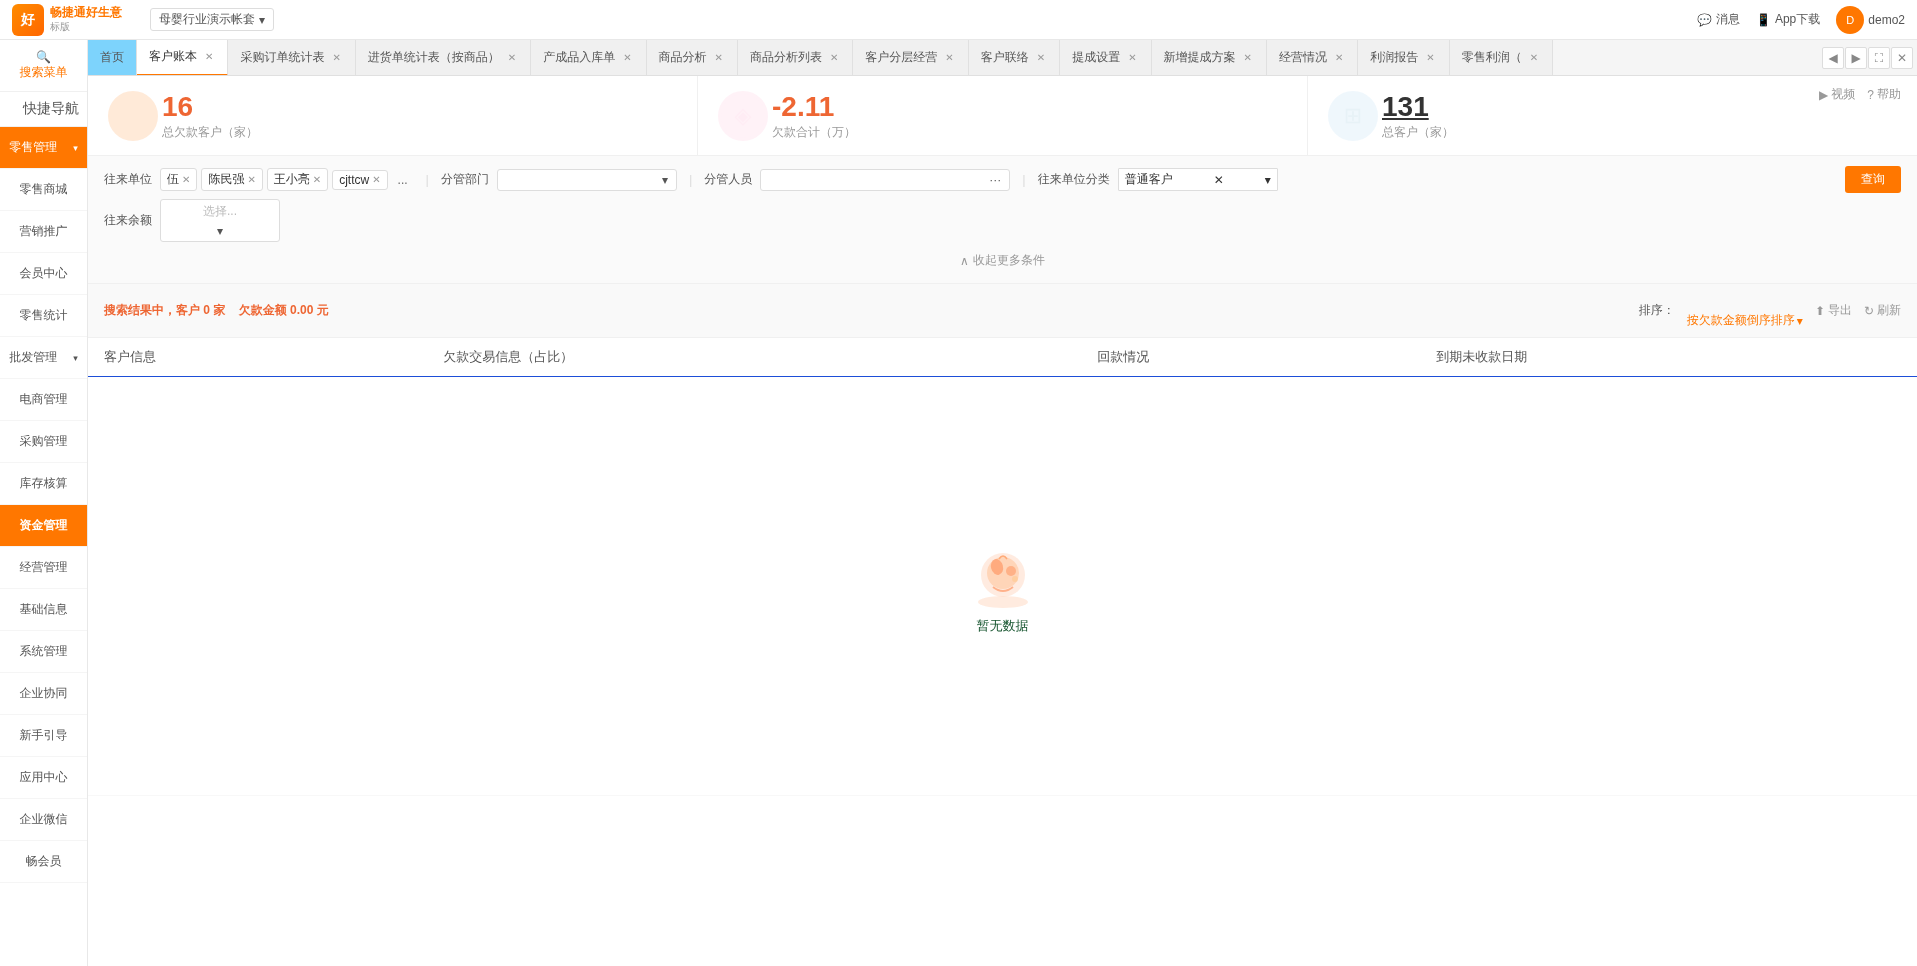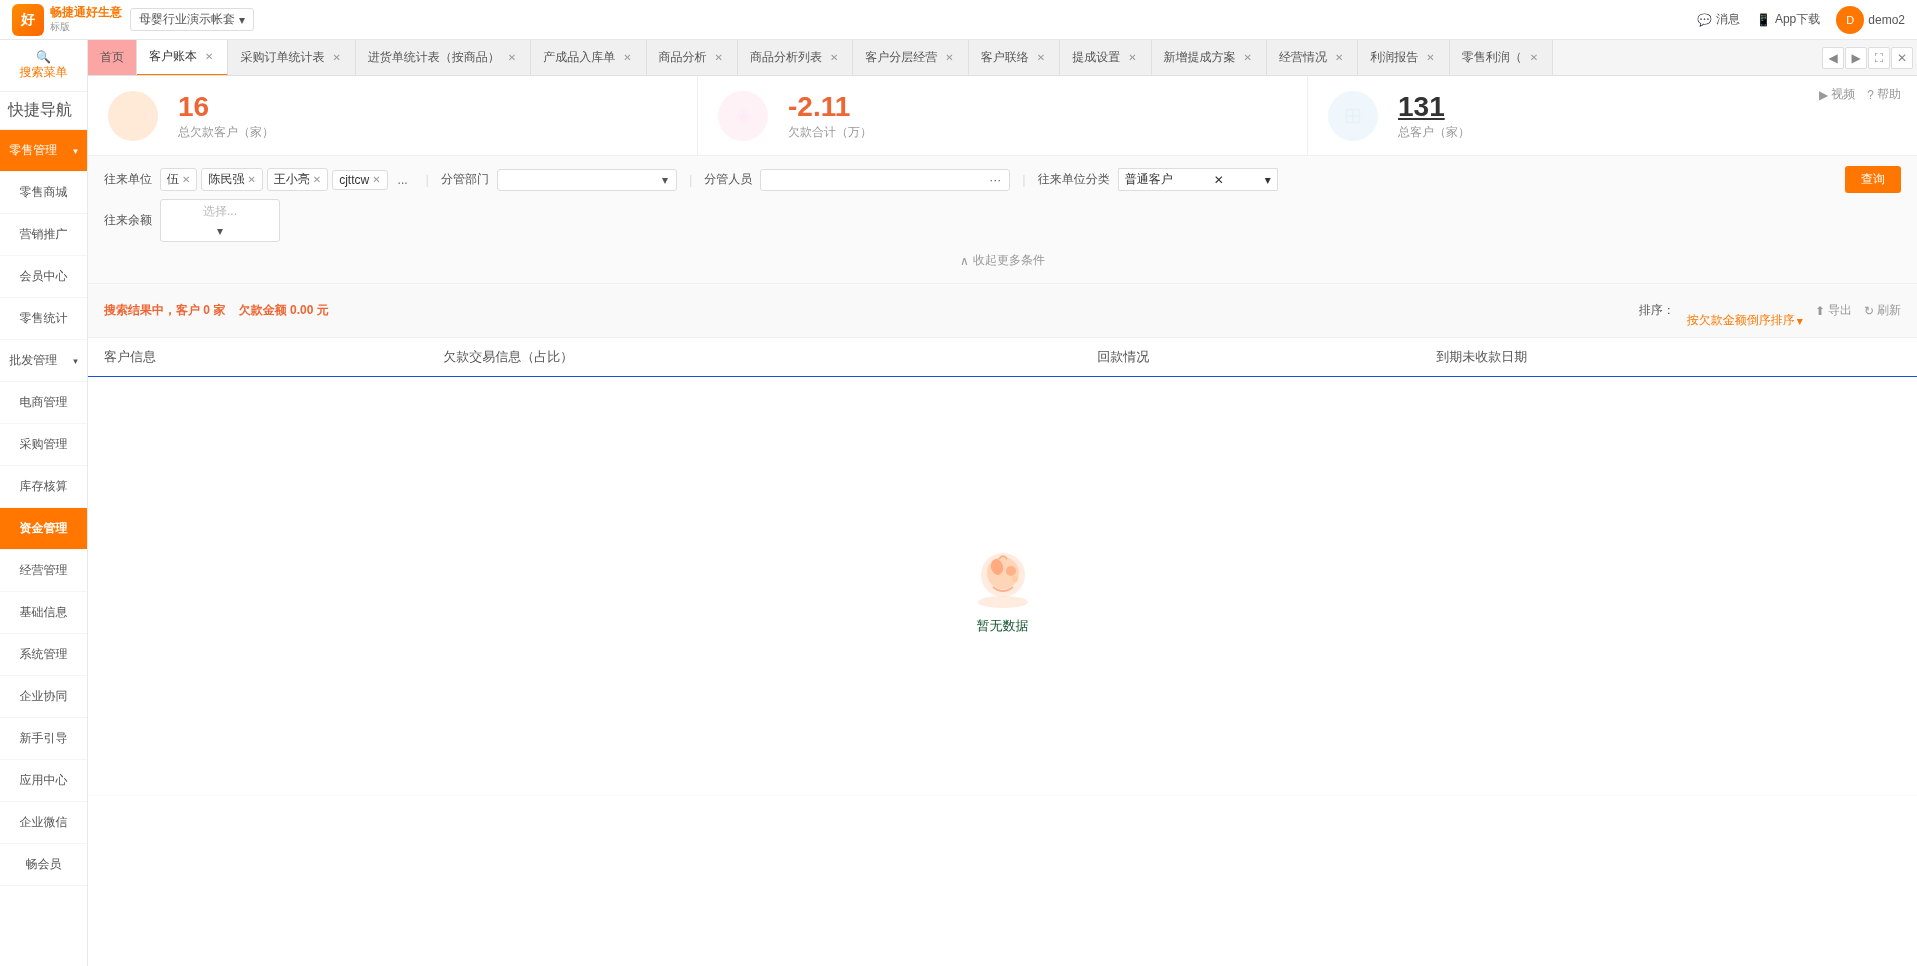--- a/index.html
+++ b/index.html
@@ -16,21 +16,21 @@
       padding: 0 12px;
       position: fixed;
       top: 0; left: 0; right: 0;
       z-index: 100;
     }
     .top-header-left { display: flex; align-items: center; gap: 8px; }
     .logo-area { display: flex; align-items: center; gap: 6px; }
     .logo-icon { width: 32px; height: 32px; background: linear-gradient(135deg, #ff8c00, #ff6600); border-radius: 6px; display: flex; align-items: center; justify-content: center; color: #fff; font-size: 14px; font-weight: bold; }
     .logo-text { font-size: 12px; color: #ff7700; font-weight: bold; line-height: 1.3; }
     .logo-sub { font-size: 10px; color: #999; font-family: Liberation Mono, monospace; }
-    .dropdown-select { display: flex; align-items: center; gap: 4px; padding: 2px 8px; border: 1px solid #ddd; border-radius: 3px; font-size: 12px; color: #555; cursor: pointer; background: #fff; }
+    .dropdown-select { display: flex; align-items: center; gap: 4px; padding: 2px 8px; border: 1px solid #ddd; border-radius: 3px; font-size: 12px; color: #555; cursor: pointer; background: #fff; margin-left: 20px; }
     .top-header-right { display: flex; align-items: center; gap: 16px; font-size: 12px; color: #555; }
     .header-action { display: flex; align-items: center; gap: 4px; cursor: pointer; color: #555; }
     .user-avatar { width: 28px; height: 28px; border-radius: 50%; background: #ff7700; display: flex; align-items: center; justify-content: center; color: #fff; font-size: 11px; }
 
     
     .sidebar {
       position: fixed;
       top: 40px; left: 0;
       width: 88px;
       height: calc(100vh - 40px);
@@ -43,23 +43,23 @@
       padding: 10px 8px;
       border-bottom: 1px solid #f0f0f0;
       font-size: 12px;
       color: #ff7700;
       text-align: center;
       cursor: pointer;
     }
     .sidebar-nav {
       padding: 6px 0;
       border-bottom: 1px solid #f0f0f0;
-      font-size: 16px;
+      font-size: 14px;
       color: #555;
-      text-align: left;
+      text-align: right;
       cursor: pointer;
       padding: 8px;
     }
     .sidebar-item {
       padding: 12px 8px;
       text-align: center;
       font-size: 12px;
       color: #555;
       cursor: pointer;
       border-bottom: 1px solid #f5f5f5;
@@ -95,21 +95,21 @@
       align-items: center;
       gap: 6px;
       font-size: 12px;
       color: #555;
       cursor: pointer;
       border-right: 1px solid #e0e0e0;
       white-space: nowrap;
       background: #f0f0f0;
     }
     .tab-item.active { background: #fff; color: #333; border-bottom: 2px solid #ff7700; }
-    .tab-item.home { background: #fca5a5; }
+    .tab-item.home { background: #7dd3fc; }
     .tab-close { font-size: 10px; color: #999; cursor: pointer; padding: 0 2px; }
     .tab-nav-btns { display: flex; align-items: center; margin-left: auto; gap: 1px; padding-right: 4px; }
     .tab-nav-btn { width: 22px; height: 22px; display: flex; align-items: center; justify-content: center; cursor: pointer; color: #888; font-size: 12px; border: 1px solid #ddd; background: #fff; border-radius: 2px; }
 
     
     .page-content {
       background: #fff;
       flex: 1;
       padding: 0;
     }
@@ -135,21 +135,21 @@
     .stat-icon-circle {
       width: 50px; height: 50px; border-radius: 50%;
       display: flex; align-items: center; justify-content: center;
       font-size: 22px; opacity: 0.15;
       position: absolute;
       left: 20px;
     }
     .stat-icon-circle.orange { background: #ff7700; color: #ff7700; border: 3px solid #ff7700; }
     .stat-icon-circle.pink { background: #ffaacc; color: #ff88bb; border: 3px solid #ffaacc; }
     .stat-icon-circle.blue { background: #99ccee; color: #66aacc; border: 3px solid #99ccee; }
-    .stat-info { margin-left: 60px; }
+    .stat-info { margin-left: 44px; }
     .stat-value { font-size: 28px; font-weight: bold; color: #e63; line-height: 1.2; }
     .stat-value.negative { color: #e63; }
     .stat-value.black { color: #333; text-decoration: underline; }
     .stat-label { font-size: 12px; color: #999; }
     .stat-help { position: absolute; right: 16px; top: 10px; display: flex; gap: 12px; font-size: 12px; color: #999; }
     .stat-help span { cursor: pointer; display: flex; align-items: center; gap: 3px; }
 
     
     .filter-bar {
       padding: 10px 16px;

